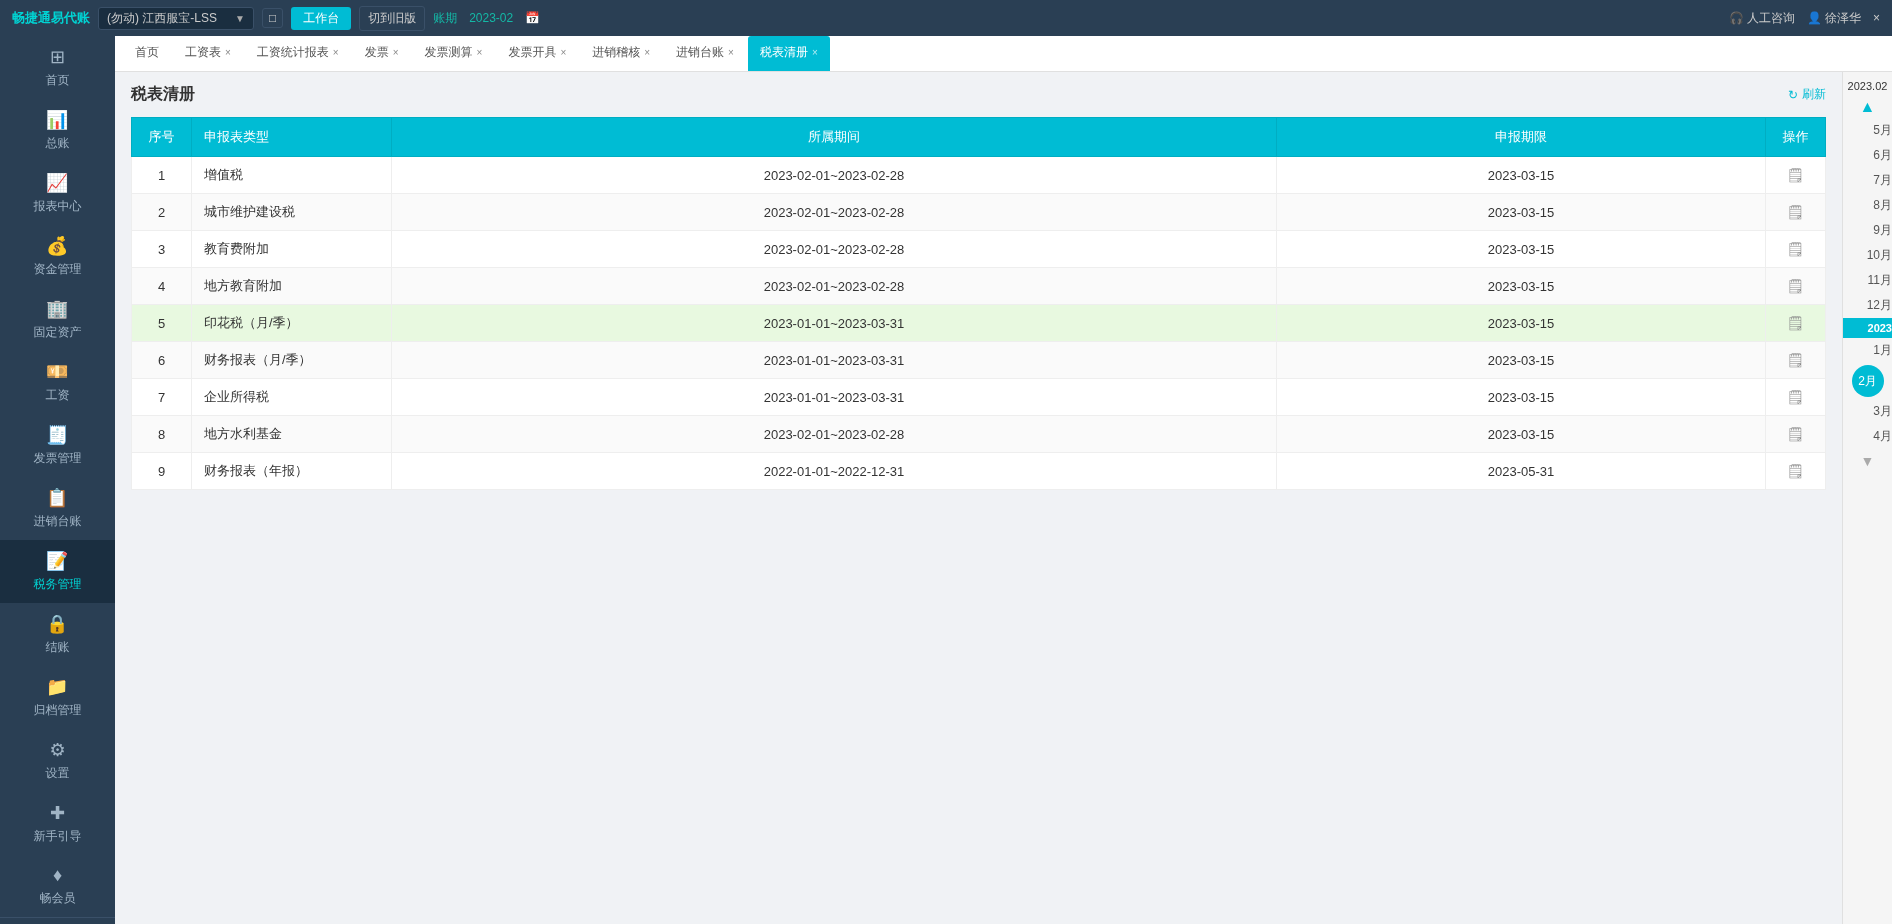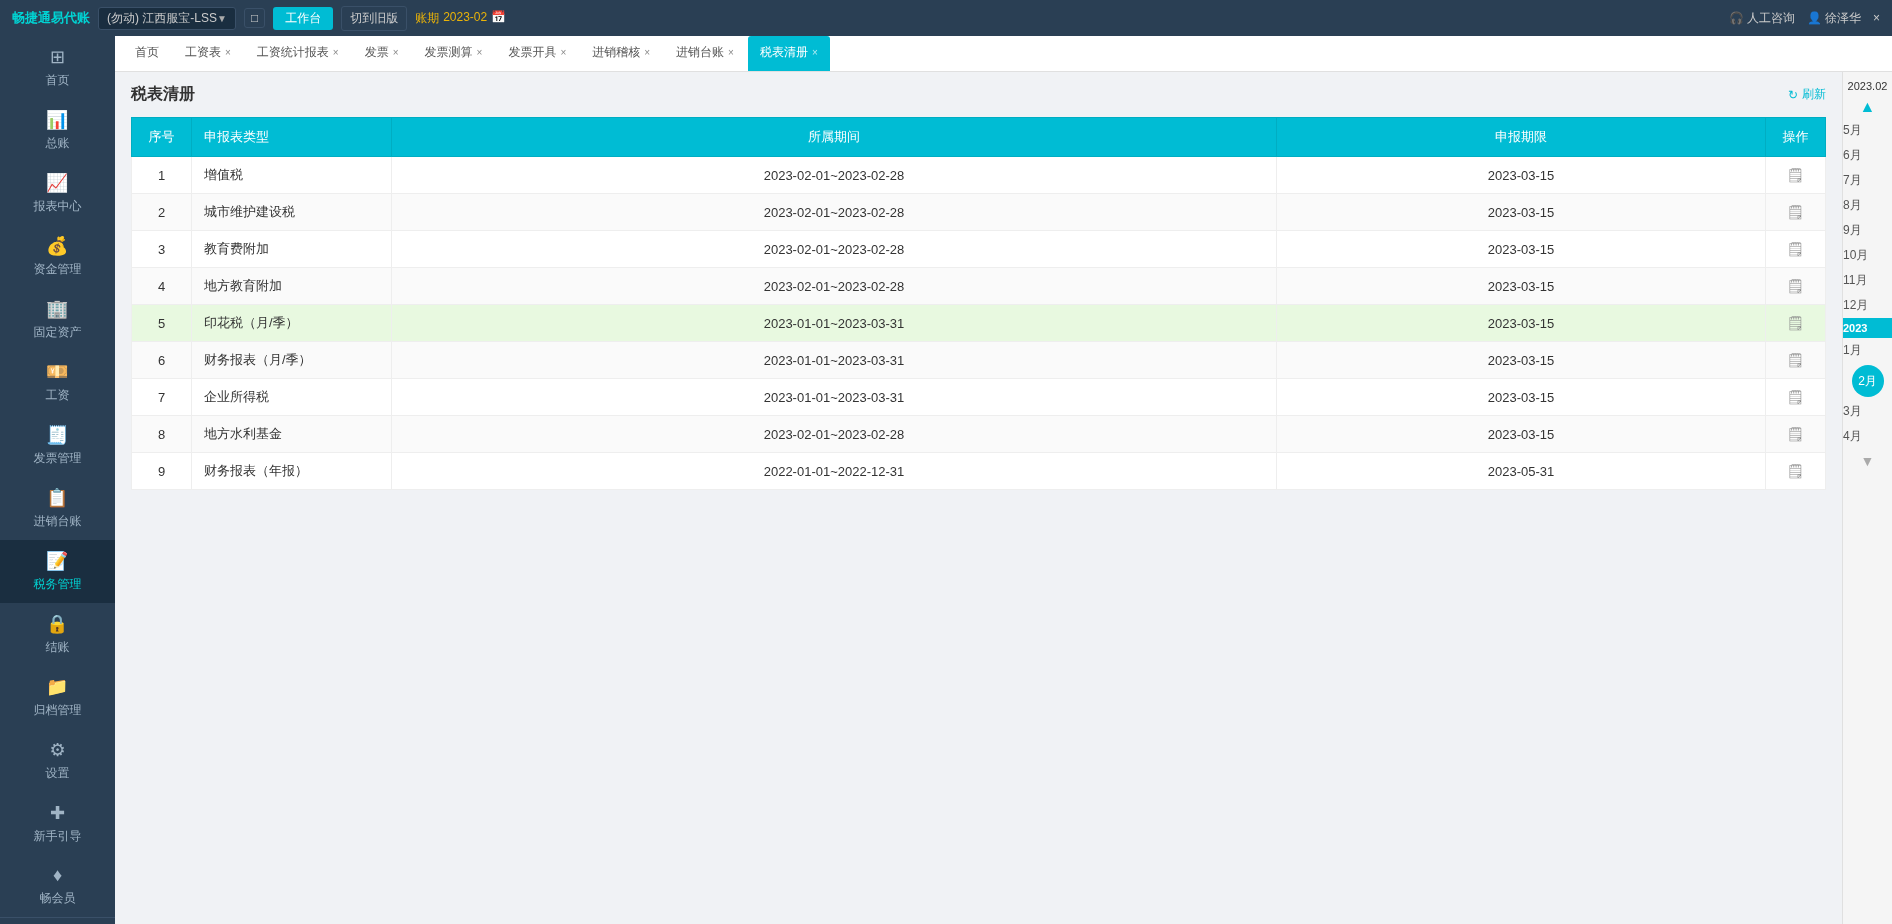--- a/index.html
+++ b/index.html
@@ -23,21 +23,21 @@
     }
     .top-bar-company {
       background: #1a2e40;
       border: 1px solid #3a5068;
       color: #ccc;
       padding: 2px 8px;
       border-radius: 3px;
       font-size: 12px;
       display: flex;
       align-items: center;
-      gap: 0;
+      gap: 18px;
       cursor: pointer;
     }
     .top-bar-company .chevron { color: #aaa; font-size: 10px; }
     .top-bar-copy-btn {
       background: transparent;
       border: 1px solid #3a5068;
       color: #ccc;
       padding: 2px 6px;
       border-radius: 3px;
       font-size: 12px;
@@ -55,25 +55,25 @@
     .top-bar-oldver-btn {
       background: transparent;
       border: 1px solid #3a5068;
       color: #ccc;
       padding: 3px 8px;
       border-radius: 3px;
       font-size: 12px;
       cursor: pointer;
     }
     .top-bar-period {
-      color: #eab308;
-      font-size: 12px;
-      display: flex;
-      align-items: flex-start;
-      gap: 4px;
+      color: #14b8a6;
+      font-size: 12px;
+      display: flex;
+      align-items: center;
+      gap: 12px;
     }
     .top-bar-right {
       margin-left: auto;
       display: flex;
       align-items: center;
       gap: 12px;
       color: #ccc;
       font-size: 12px;
     }
     .top-bar-right span { cursor: pointer; display: flex; align-items: center; gap: 3px; }
@@ -262,21 +262,21 @@
       color: #00bcd4;
       font-size: 16px;
       cursor: pointer;
       text-align: center;
       width: 100%;
       padding: 2px 0;
     }
     .cal-month {
       font-size: 12px;
       color: #555;
-      text-align: left;
+      text-align: right;
       width: 100%;
       padding: 4px 0;
       cursor: pointer;
     }
     .cal-month.year-label {
       background: #00bcd4;
       color: white;
       font-weight: bold;
       font-size: 11px;
       padding: 4px 0;

